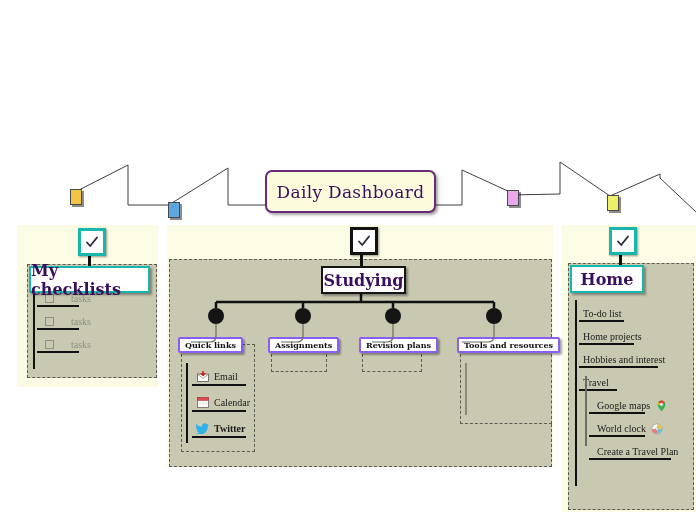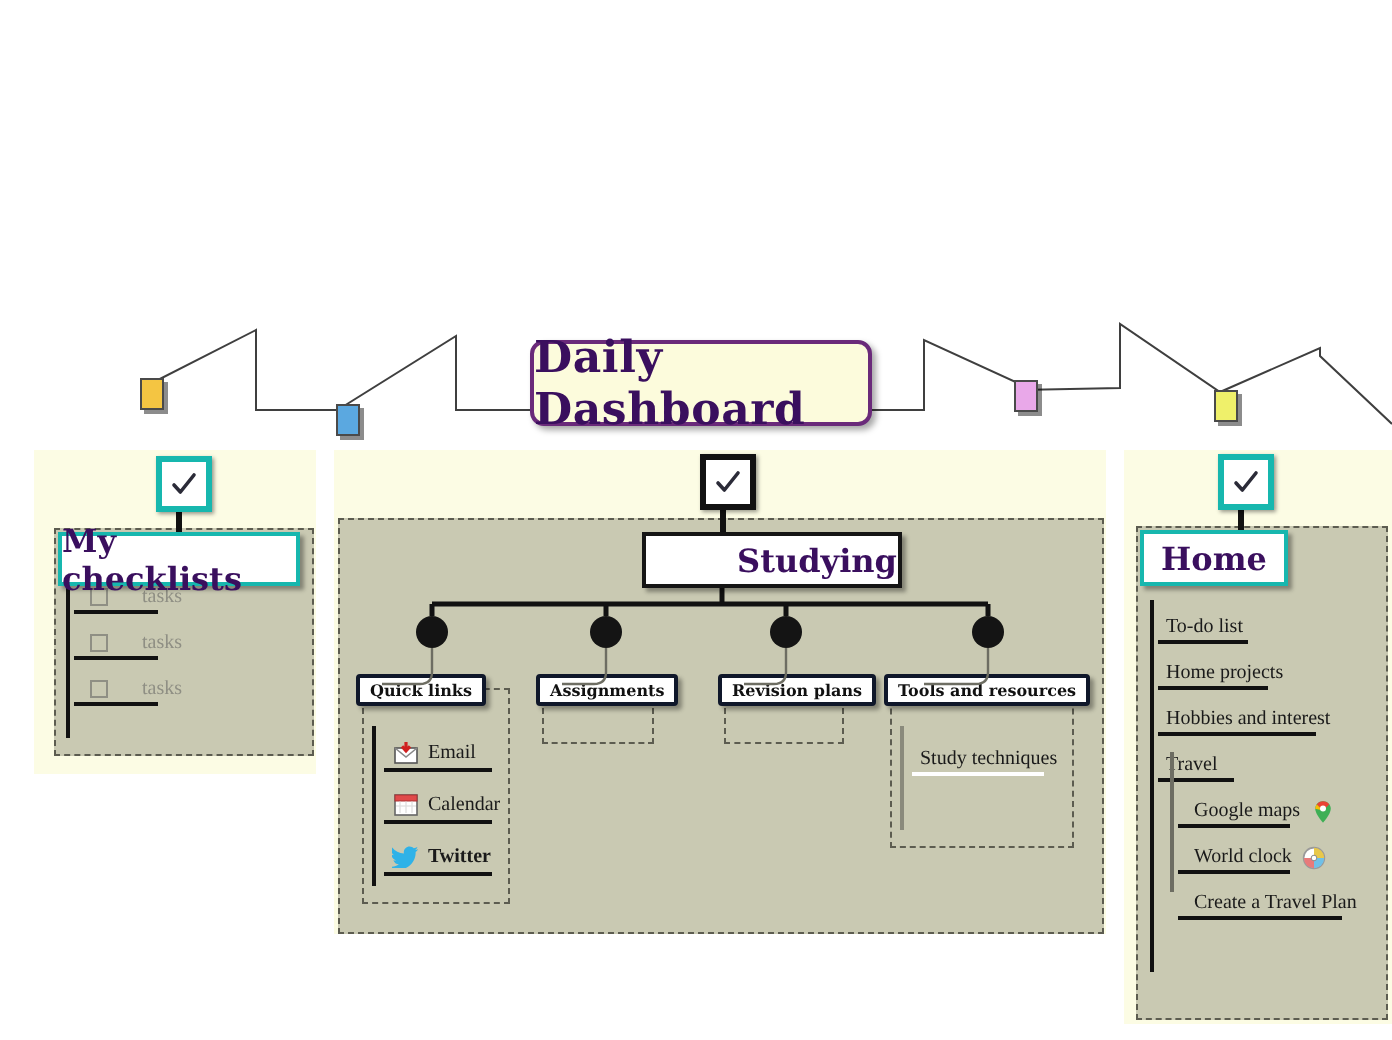--- a/index.html
+++ b/index.html
@@ -49,22 +49,22 @@
     border: 2px solid #6a2a7a;
     border-radius: 7px;
     box-shadow: 2px 2px 3px rgba(0,0,0,0.35);
     display: flex;
     align-items: center;
     justify-content: center;
     z-index: 8;
   }
   .title-box span {
     font-family: "DejaVu Serif", "Liberation Serif", serif;
-    font-weight: bold;
-    font-size: 22px;
+    font-weight: normal;
+    font-size: 17px;
     color: #3a0f5e;
     letter-spacing: 0.3px;
   }
 
   
   .band {
     position: absolute;
     background: #fcfce4;
   }
   .band-left   { left: 17px;  top: 225px; width: 141px; height: 162px; }
@@ -108,41 +108,41 @@
   .hdr {
     position: absolute;
     background: #ffffff;
     display: flex;
     align-items: center;
     justify-content: center;
     z-index: 10;
     box-shadow: 2px 2px 2px rgba(0,0,0,0.35);
   }
   .hdr.teal  { border: 2px solid #17b7ae; }
-  .hdr.black { border: 2px solid #151515; padding-left: 45px; }
+  .hdr.black { border: 2px solid #151515; }
   .hdr span {
     font-family: "DejaVu Serif", "Liberation Serif", serif;
     font-weight: bold;
     font-size: 16px;
     color: #3a0f5e;
   }
 
   
   .subnode {
     position: absolute;
     background: #c9c9b2;
     border: 1px dashed #5c5c50;
     z-index: 4;
   }
   .subnode-label {
     position: absolute;
     left: -4px;
     top: -8px;
     background: #ffffff;
-    border: 2px solid #0f172a;
+    border: 2px solid #8b5cf6;
     border-radius: 2px;
     padding: 1px 5px;
     font-family: "DejaVu Serif", "Liberation Serif", serif;
     font-weight: bold;
     font-size: 8px;
     color: #111;
     white-space: nowrap;
     box-shadow: 2px 2px 2px rgba(0,0,0,0.35);
     z-index: 6;
   }
@@ -327,28 +327,24 @@
   </div>
 
   <div class="subnode" style="left:271px; top:344px; width:54px; height:26px;">
     <div class="subnode-label">Assignments</div>
   </div>
 
   <div class="subnode" style="left:362px; top:344px; width:58px; height:26px;">
     <div class="subnode-label">Revision plans</div>
   </div>
 
-  <div class="subnode" style="left:445px; top:344px; width:90px; height:78px;">
+  <div class="subnode" style="left:460px; top:344px; width:90px; height:78px;">
     <div class="subnode-label">Tools and resources</div>
     <div class="lrail" style="left:4px; top:18px; height:52px; background:#8a8a7c;"></div>
     <div class="subnode-body" style="top:22px; left:10px;">
-      <div class="row white-ul" style="height:24px; padding-left:4px;">
-        <span>Study techniques</span>
-        <span class="underline" style="width:66px; left:0px;"></span>
-      </div>
     </div>
   </div>
 
   <div class="cb-stem" style="left:619px; top:249px; height:18px;"></div>
   <div class="cb teal" style="left:609px; top:227px;">
     <svg width="14" height="14" viewBox="0 0 14 14">
       <path d="M2 7.5 L5.2 11 L12 2.5" fill="none" stroke="#2b2b38" stroke-width="1.8" stroke-linecap="round" stroke-linejoin="round"></path>
     </svg>
   </div>
 

